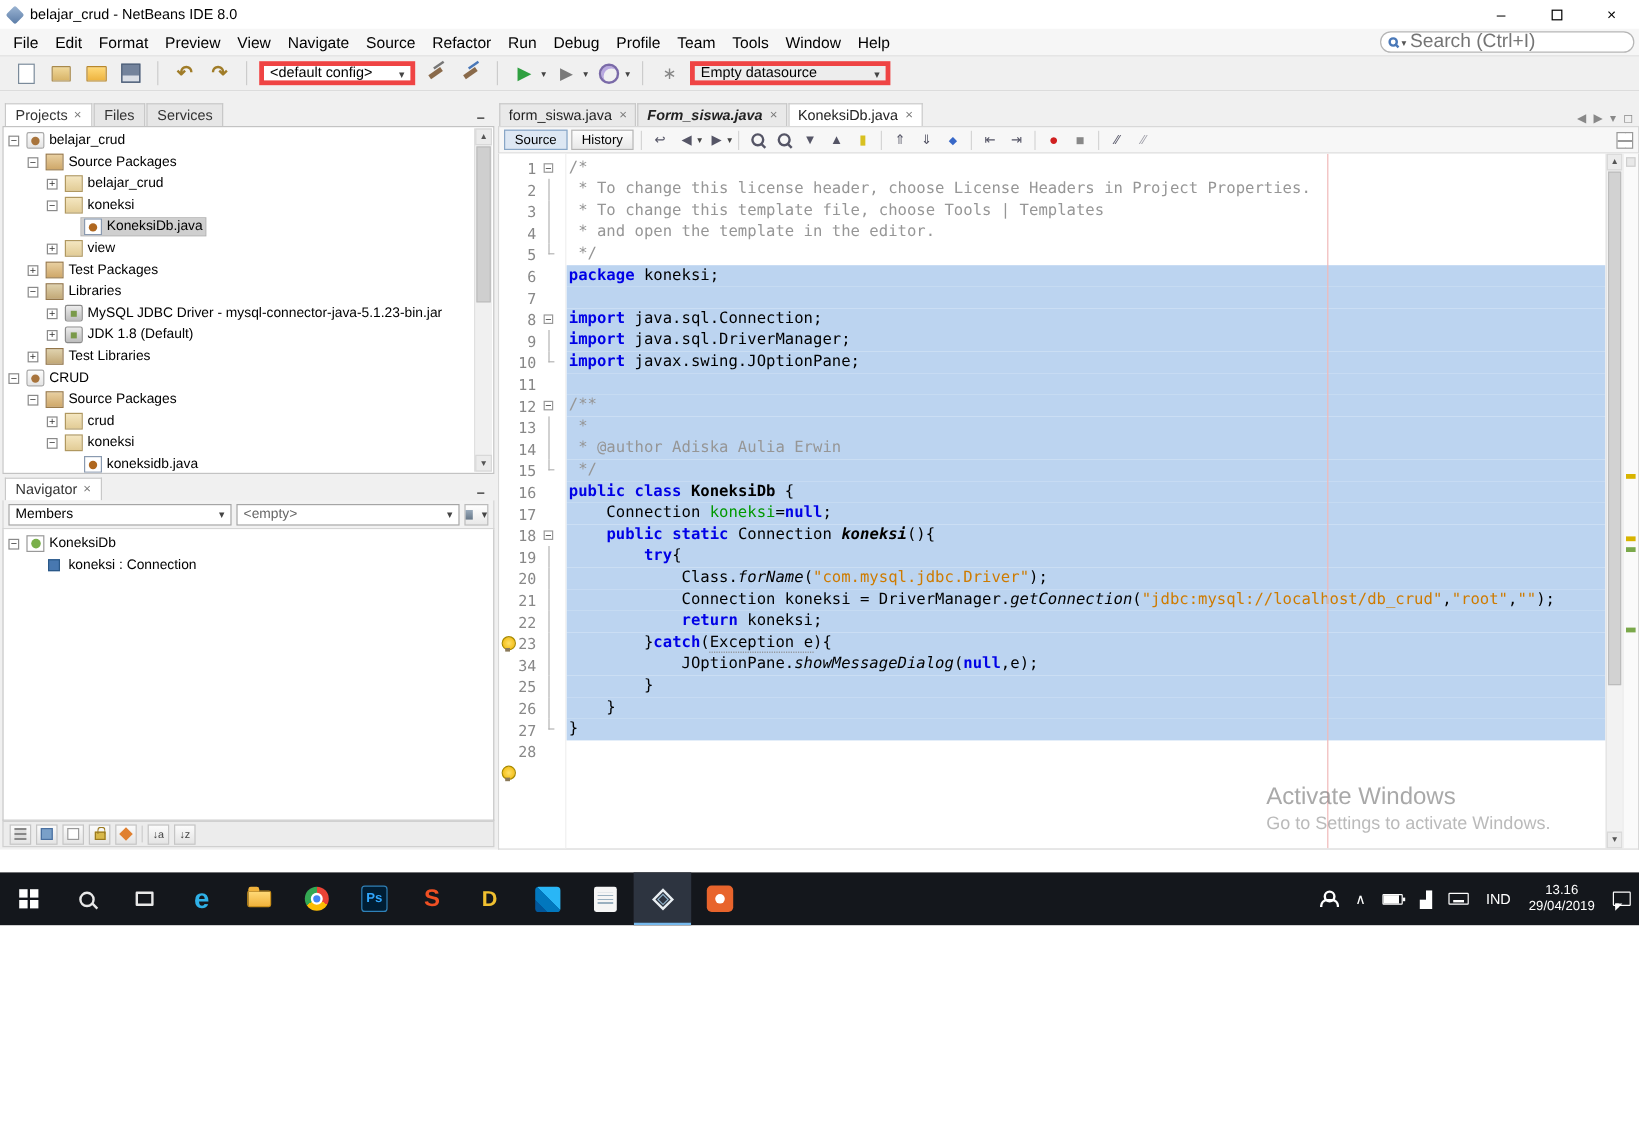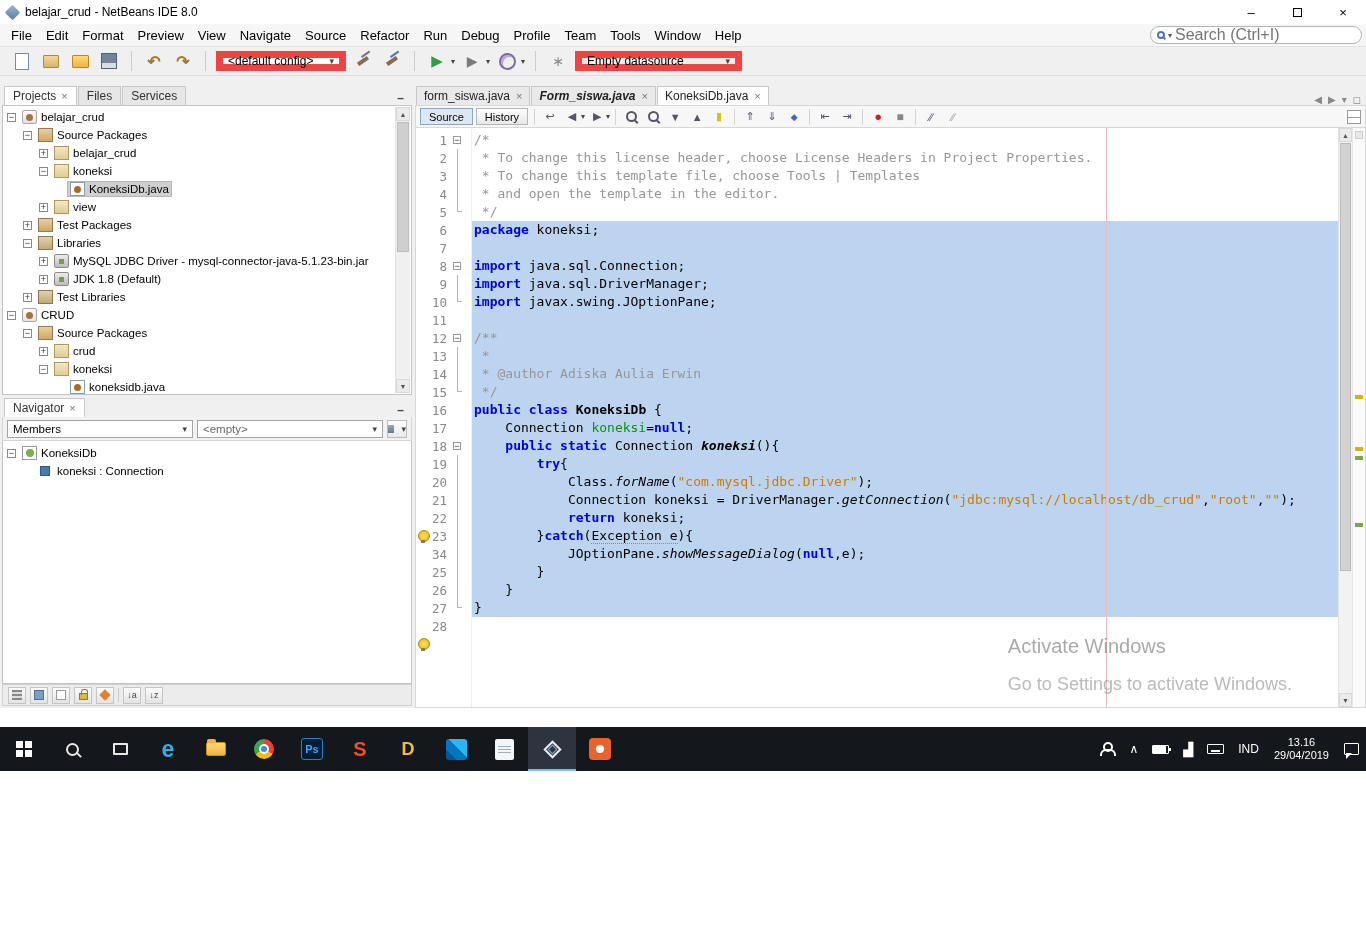--- a/index.html
+++ b/index.html
@@ -21,21 +21,21 @@
 .searchbox{position:absolute;right:4px;top:2px;width:212px;height:18px;border:1px solid #b5b5b5;border-radius:9px;background:#fff;display:flex;align-items:center;padding:0 6px;gap:3px}
 .search-mag{width:8px;height:8px;border:2px solid #4a78b8;border-radius:50%;position:relative;flex:none}
 .search-mag::after{content:"";position:absolute;width:2px;height:4px;background:#4a78b8;right:-2px;bottom:-3px;transform:rotate(-45deg)}
 .search-dd{font-size:8px;color:#555}
 .search-input{border:none;outline:none;flex:1;font-size:16px;color:#777;background:transparent;font-family:Liberation Sans, sans-serif}
 
 
 .toolbar{position:absolute;top:46px;left:0;width:100%;height:30px;background:#f0f0f0;border-top:1px solid #e2e2e2;border-bottom:1px solid #dcdcdc;display:flex;align-items:center;padding-left:10px;gap:5px}
 .tbtn{width:24px;height:24px;display:flex;align-items:center;justify-content:center;font-size:15px;position:relative}
 .tb-sep{width:1px;height:20px;background:#ccc;margin:0 5px}
-.combo{height:20px;border:7px solid #ef4444;background:#fff;display:flex;align-items:center;justify-content:space-between;padding:0 5px;font-size:12px}
+.combo{height:20px;border:4px solid #ef4444;background:#fff;display:flex;align-items:flex-end;justify-content:space-between;padding:0 5px;font-size:12px}
 .combo.gray{background:#ededed}
 .combo-arrow{color:#444;margin-left:6px;font-size:9px}
 .dd{font-size:8px;color:#444;margin-left:-3px}
 .tb-newfile::before{content:"";width:12px;height:15px;background:#fff;border:1px solid #7a8a9a}
 .tb-newproj::before{content:"";width:14px;height:11px;background:linear-gradient(#f0d89a,#d8b468);border:1px solid #a8894a;border-radius:1px}
 .tb-open::before{content:"";width:15px;height:11px;background:linear-gradient(#ffd977,#eeb440);border:1px solid #b8872a;border-radius:1px}
 .tb-save::before{content:"";width:14px;height:14px;background:#73839c;border:1px solid #4e5f78;box-shadow:inset 0 -5px 0 #d9dee6}
 .tb-undo,.tb-redo{color:#a07c28;font-size:16px;font-weight:bold}
 .tb-build::before{content:"";width:12px;height:4px;background:#8a6a4a;transform:rotate(-35deg);box-shadow:6px -4px 0 -1px #777}
 .tb-clean::before{content:"";width:12px;height:4px;background:#8a6a4a;transform:rotate(-35deg);box-shadow:6px -4px 0 -1px #4a78b8}
@@ -140,21 +140,21 @@
 .tk-s{color:#ce7b00}
 .tk-c{color:#969696}
 .tk-f{color:#009900}
 .tk-m{font-style:italic}
 .tk-md{font-weight:bold;font-style:italic}
 .tk-b{font-weight:bold}
 .tk-w{border-bottom:1px dotted #8a8a8a}
 .margin-line{position:absolute;top:0;bottom:0;left:634px;width:1px;background:#f0b8b8;z-index:3}
 .watermark{position:absolute;right:46px;bottom:12px;color:rgba(112,112,112,.6);pointer-events:none;z-index:4}
 .wm1{font-size:20px}
-.wm2{font-size:18px;margin-top:16px;color:rgba(130,130,130,.55)}
+.wm2{font-size:15px;margin-top:2px;color:rgba(130,130,130,.55)}
 .e-scroll{width:14px;background:#f2f2f2;border-left:1px solid #e2e2e2;position:relative;flex:none}
 .e-thumb{position:absolute;top:15px;left:1px;right:1px;height:428px;background:#d2d2d2;border:1px solid #bcbcbc}
 .e-stripe{width:13px;background:#fafafa;border-left:1px solid #e8e8e8;position:relative;flex:none}
 .stripe-top{position:absolute;top:3px;left:2px;width:8px;height:8px;background:#e8e8e8;border:1px solid #cfcfcf}
 .mark{position:absolute;left:2px;width:8px;height:4px}
 .mark.y{background:#d8b400}
 .mark.g{background:#7aa84a}
 
 
 .statusbar{position:absolute;top:740px;left:0;width:100%;height:19px;background:#f0f0f0;border-top:1px solid #dcdcdc;display:flex;align-items:center;font-size:12px;padding:0 4px}

